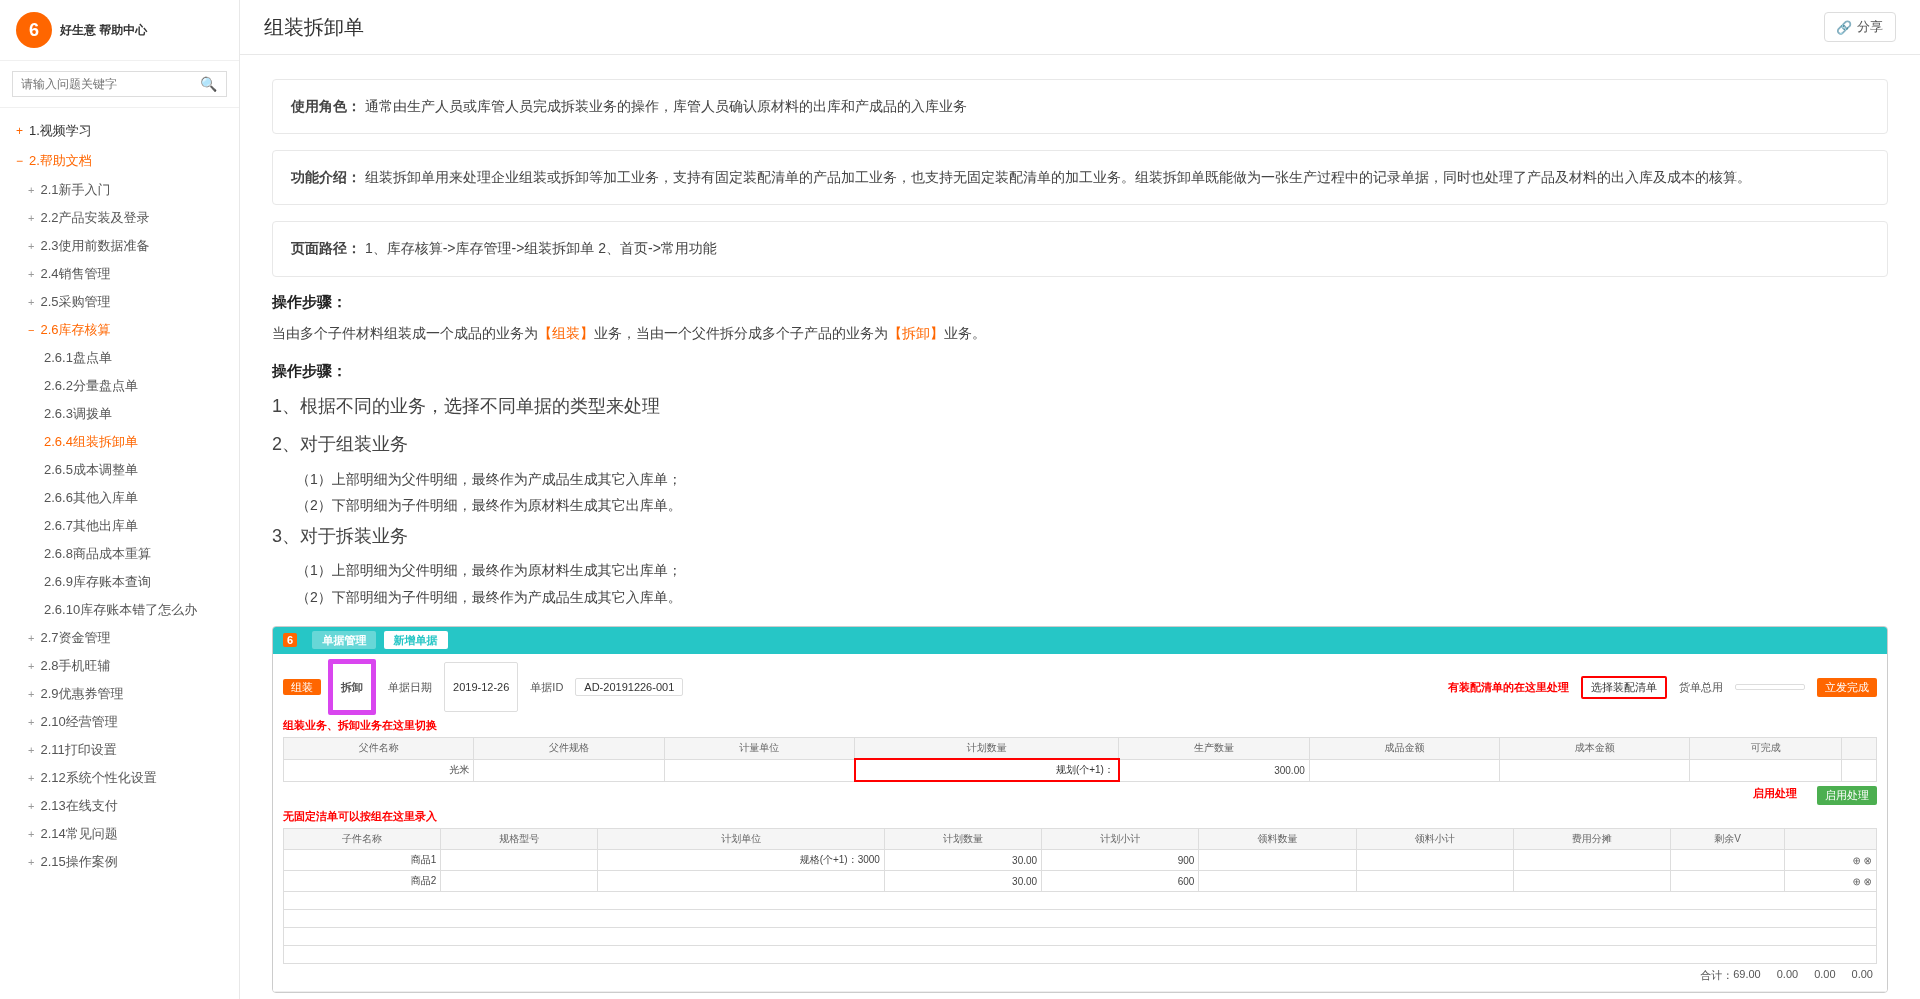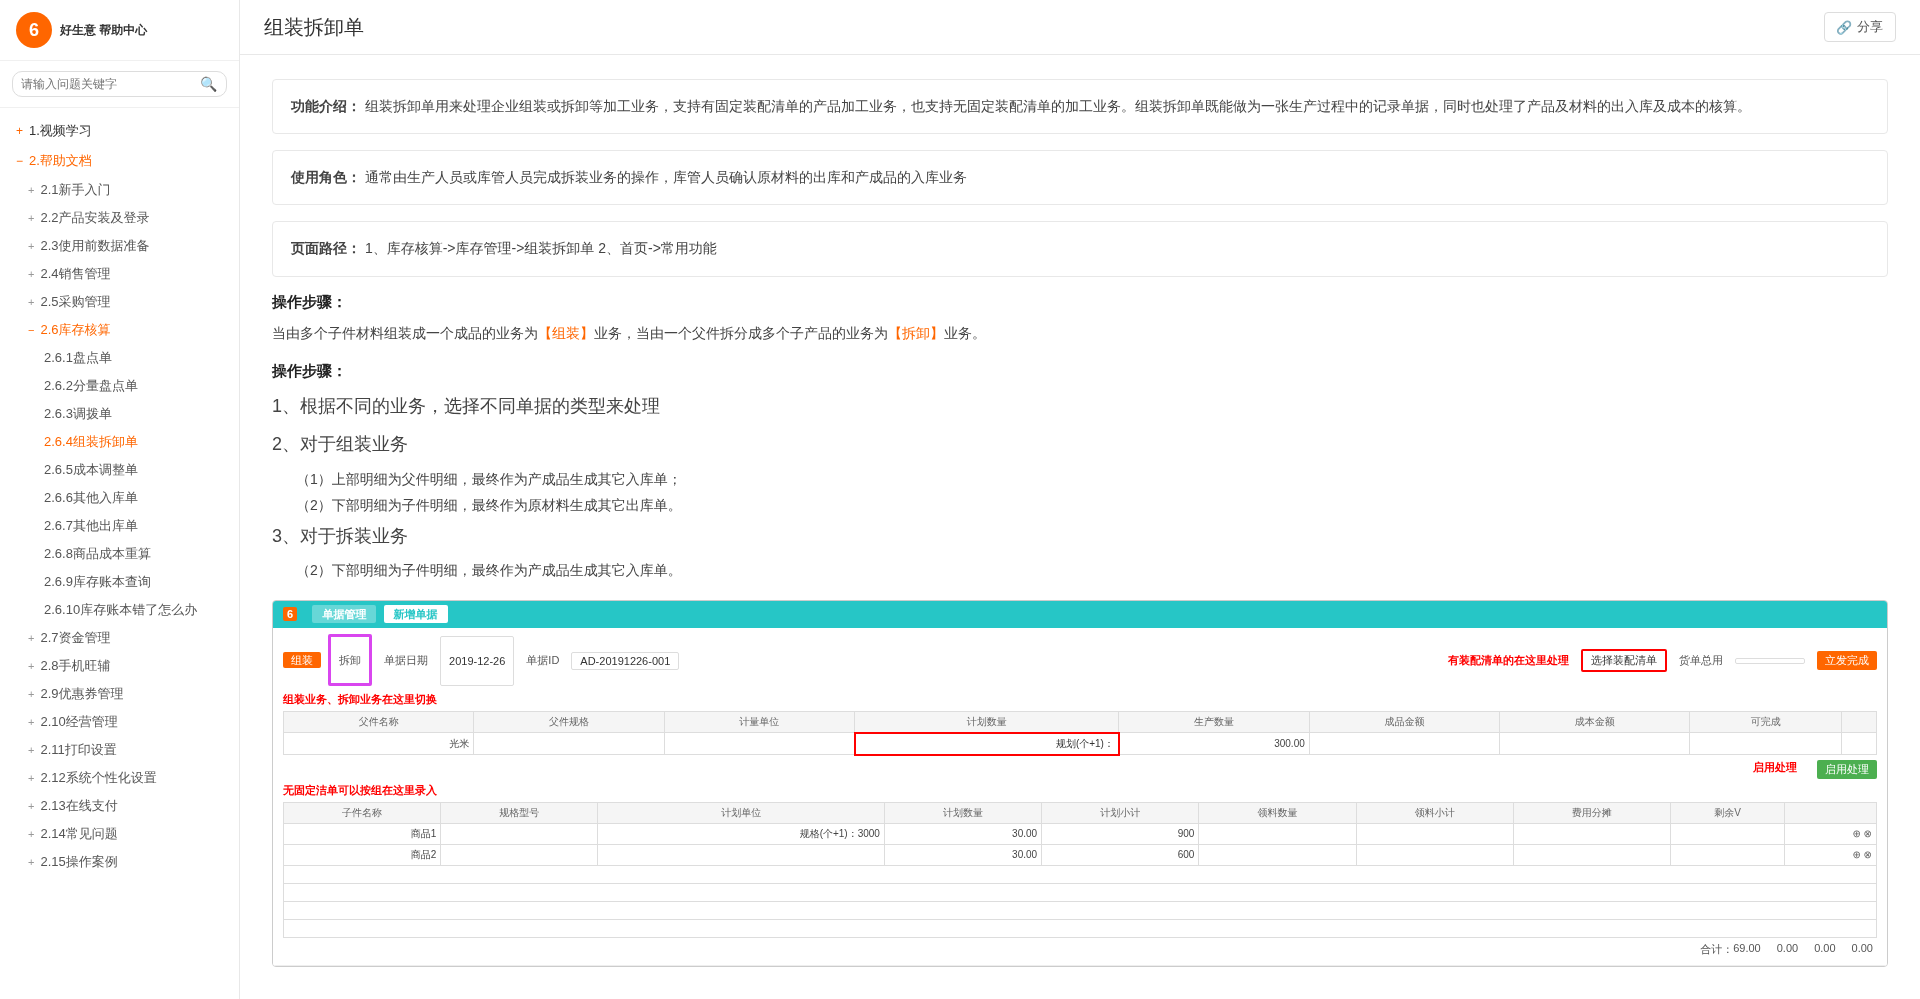--- a/index.html
+++ b/index.html
@@ -42,21 +42,21 @@
       color: #333;
     }
     #search-area {
       padding: 10px 12px;
       border-bottom: 1px solid #f0f0f0;
     }
     #search-box {
       display: flex;
       align-items: center;
       border: 1px solid #ddd;
-      border-radius: 10px;
+      border-radius: 0;
       padding: 4px 8px;
       background: #fff;
     }
     #search-input {
       border: none;
       outline: none;
       font-size: 12px;
       color: #999;
       flex: 1;
       background: transparent;
@@ -339,68 +339,69 @@
     <span id="page-title-text">组装拆卸单</span>
     <button id="share-btn">
       <span style="font-size:13px;">🔗</span>
       <span>分享</span>
     </button>
   </div>
 
   <div id="content-area">
 
     <div class="info-block">
+      <span style="font-weight:bold;">使用角色：</span>
+      <span>通常由生产人员或库管人员完成拆装业务的操作，库管人员确认原材料的出库和产成品的入库业务</span>
+    </div>
+
+    <div class="info-block">
       <span style="font-weight:bold;">功能介绍：</span>
       <span>组装拆卸单用来处理企业组装或拆卸等加工业务，支持有固定装配清单的产品加工业务，也支持无固定装配清单的加工业务。组装拆卸单既能做为一张生产过程中的记录单据，同时也处理了产品及材料的出入库及成本的核算。</span>
-    </div>
-
-    <div class="info-block">
-      <span style="font-weight:bold;">使用角色：</span>
-      <span>通常由生产人员或库管人员完成拆装业务的操作，库管人员确认原材料的出库和产成品的入库业务</span>
     </div>
 
     <div class="info-block">
       <span style="font-weight:bold;">页面路径：</span>
       <span>1、库存核算-&gt;库存管理-&gt;组装拆卸单  2、首页-&gt;常用功能</span>
     </div>
 
     <div class="section-heading">操作步骤：</div>
 
     <div class="body-text">
       当由多个子件材料组装成一个成品的业务为<span class="highlight">【组装】</span>业务，当由一个父件拆分成多个子产品的业务为<span class="highlight">【拆卸】</span>业务。
     </div>
 
     <div class="section-heading">操作步骤：</div>
 
     <div class="step-item">1、根据不同的业务，选择不同单据的类型来处理</div>
     <div class="step-item">2、对于组装业务</div>
     <div class="step-sub">（1）上部明细为父件明细，最终作为产成品生成其它入库单；</div>
     <div class="step-sub">（2）下部明细为子件明细，最终作为原材料生成其它出库单。</div>
     <div class="step-item">3、对于拆装业务</div>
+    <div class="step-sub">（1）上部明细为父件明细，最终作为原材料生成其它出库单；</div>
     <div class="step-sub">（2）下部明细为子件明细，最终作为产成品生成其它入库单。</div>
 
     <div class="screenshot-mockup">
       <div class="mockup-inner">
 
         <div class="teal-header">
           <span style="margin-right:12px;">
             <span style="background:#f60;color:#fff;padding:1px 4px;border-radius:2px;font-size:11px;">6</span>
           </span>
           <span style="font-size:11px;">
             <span style="background:rgba(255,255,255,0.3);padding:3px 10px;border-radius:2px;cursor:pointer;margin-right:4px;">单据管理</span>
             <span style="background:#fff;color:#26c6c6;padding:3px 10px;border-radius:2px;cursor:pointer;">新增单据</span>
           </span>
         </div>
 
         <div style="background:#fff;padding:8px 10px;border-bottom:1px solid #eee;">
 
           <div style="display:flex;align-items:center;gap:12px;margin-bottom:6px;flex-wrap:wrap;">
             <span style="font-size:11px;color:#555;">
               <span style="background:#f60;color:#fff;padding:2px 8px;border-radius:2px;cursor:pointer;font-size:11px;">组装</span>
-              <span style="border:3px solid #d946ef;padding:17px 8px;border-radius:2px;cursor:pointer;font-size:11px;margin-left:4px;">拆卸</span>
+              <span style="border:5px solid #d946ef;padding:17px 8px;border-radius:2px;cursor:pointer;font-size:11px;margin-left:4px;font-weight:bold;">拆卸</span>
             </span>
             <span style="font-size:11px;color:#555;">单据日期</span>
             <span style="border:1px solid #ddd;padding:18px 8px;border-radius:2px;font-size:11px;background:#fff;">2019-12-26</span>
             <span style="font-size:11px;color:#555;">单据ID</span>
             <span style="border:1px solid #ddd;padding:2px 8px;border-radius:2px;font-size:11px;background:#fff;">AD-20191226-001</span>
             <span style="flex:1;"></span>
 
             <span style="color:red;font-size:11px;font-weight:bold;">有装配清单的在这里处理</span>
             <span style="border:2px solid red;padding:2px 8px;border-radius:2px;font-size:11px;cursor:pointer;">选择装配清单</span>
             <span style="font-size:11px;color:#555;">货单总用</span>

